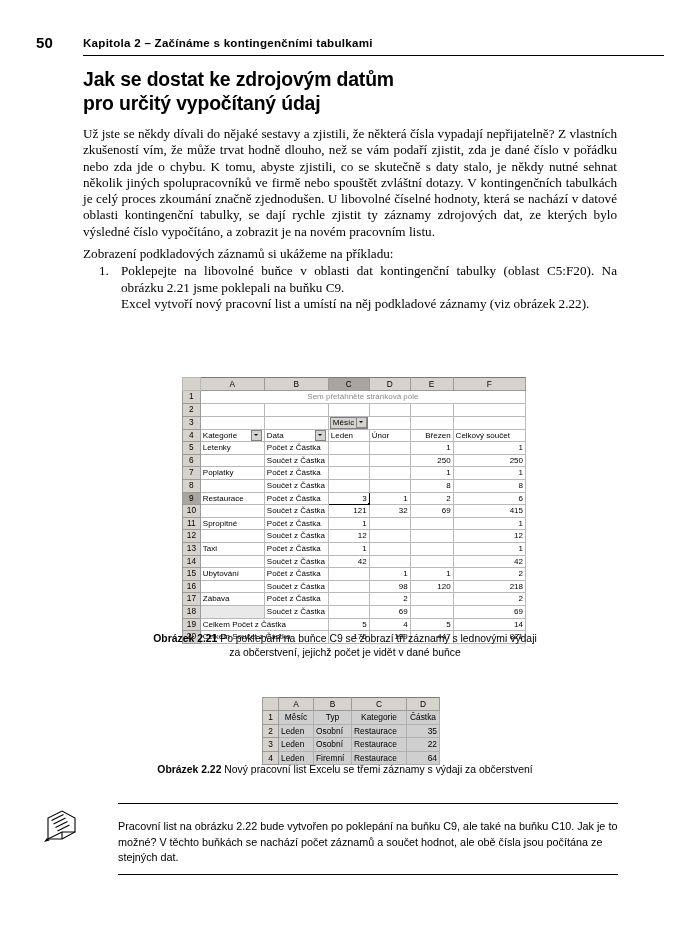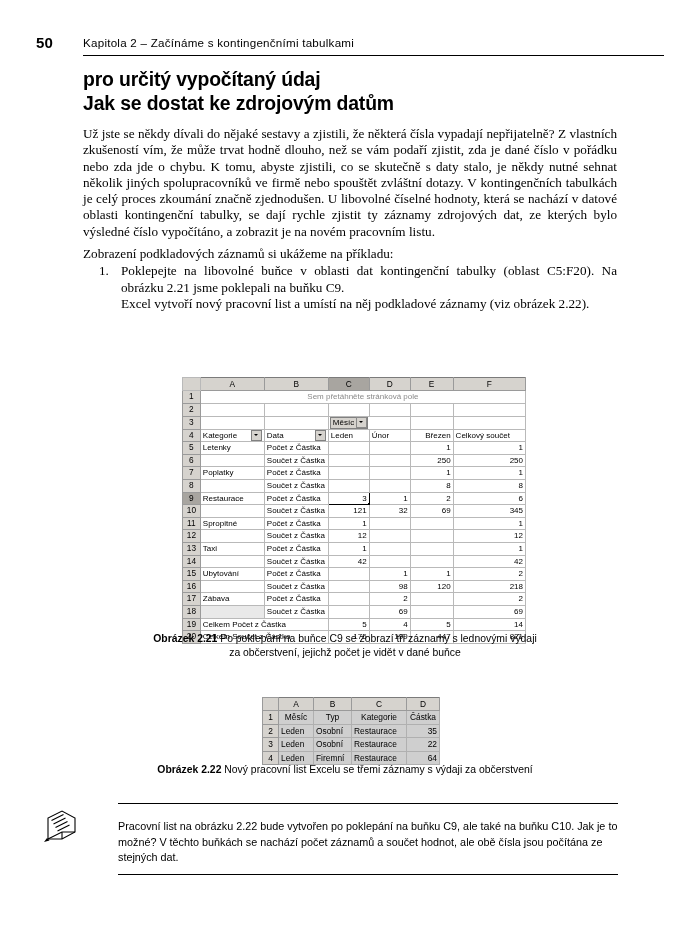--- a/index.html
+++ b/index.html
@@ -34,20 +34,21 @@
     letter-spacing: 0.2px;
   }
   .chapter-title {
     position: absolute;
     left: 83px;
     top: 2px;
     font-family: "Liberation Sans", sans-serif;
     font-size: 11.6px;
     letter-spacing: 0.25px;
     white-space: nowrap;
+    font-weight: bold;
   }
   .header-rule {
     position: absolute;
     left: 83px;
     right: 36px;
     top: 21px;
     border-top: 1.6px solid #000;
   }
 
   
@@ -314,22 +315,22 @@
 
 <div class="page-header">
   <div class="page-number">50</div>
   <div class="chapter-title">Kapitola 2 – Začínáme s kontingenčními tabulkami</div>
   <div class="header-rule"></div>
 </div>
 
 <div class="content">
 
   <h1 class="section-title">
+    <span class="line">Jak se dostat ke zdrojovým datům</span>
     <span class="line">pro určitý vypočítaný údaj</span>
-    <span class="line">Jak se dostat ke zdrojovým datům</span>
   </h1>
 
   <p class="body-text">Už jste se někdy dívali do nějaké sestavy a zjistili, že některá čísla vypadají nepřijatelně? Z vlastních zkušeností vím, že může trvat hodně dlouho, než se vám podaří zjistit, zda je dané číslo v pořádku nebo zda jde o chybu. K tomu, abyste zjistili, co se skutečně s daty stalo, je někdy nutné sehnat několik jiných spolupracovníků ve firmě nebo spouštět zvláštní dotazy. V kontingenčních tabulkách je celý proces zkoumání značně zjednodušen. U libovolné číselné hodnoty, která se nachází v datové oblasti kontingenční tabulky, se dají rychle zjistit ty záznamy zdrojových dat, ze kterých bylo výsledné číslo vypočítáno, a zobrazit je na novém pracovním listu.</p>
 
   <p class="intro-line">Zobrazení podkladových záznamů si ukážeme na příkladu:</p>
 
   <ol class="steps">
     <li>
       <span class="marker">1.</span>
       <p class="step-para">Poklepejte na libovolné buňce v oblasti dat kontingenční tabulky (oblast C5:F20). Na obrázku 2.21 jsme poklepali na buňku C9.</p>
@@ -455,21 +456,21 @@
       <td class="num">2</td>
       <td class="num">6</td>
     </tr>
     <tr>
       <td class="rowhead">10</td>
       <td></td>
       <td>Součet z Částka</td>
       <td class="num">121</td>
       <td class="num">32</td>
       <td class="num">69</td>
-      <td class="num">345</td>
+      <td class="num">415</td>
     </tr>
     <tr>
       <td class="rowhead">11</td>
       <td>Spropitné</td>
       <td>Počet z Částka</td>
       <td class="num">1</td>
       <td class="num"></td>
       <td class="num"></td>
       <td class="num">1</td>
     </tr>

